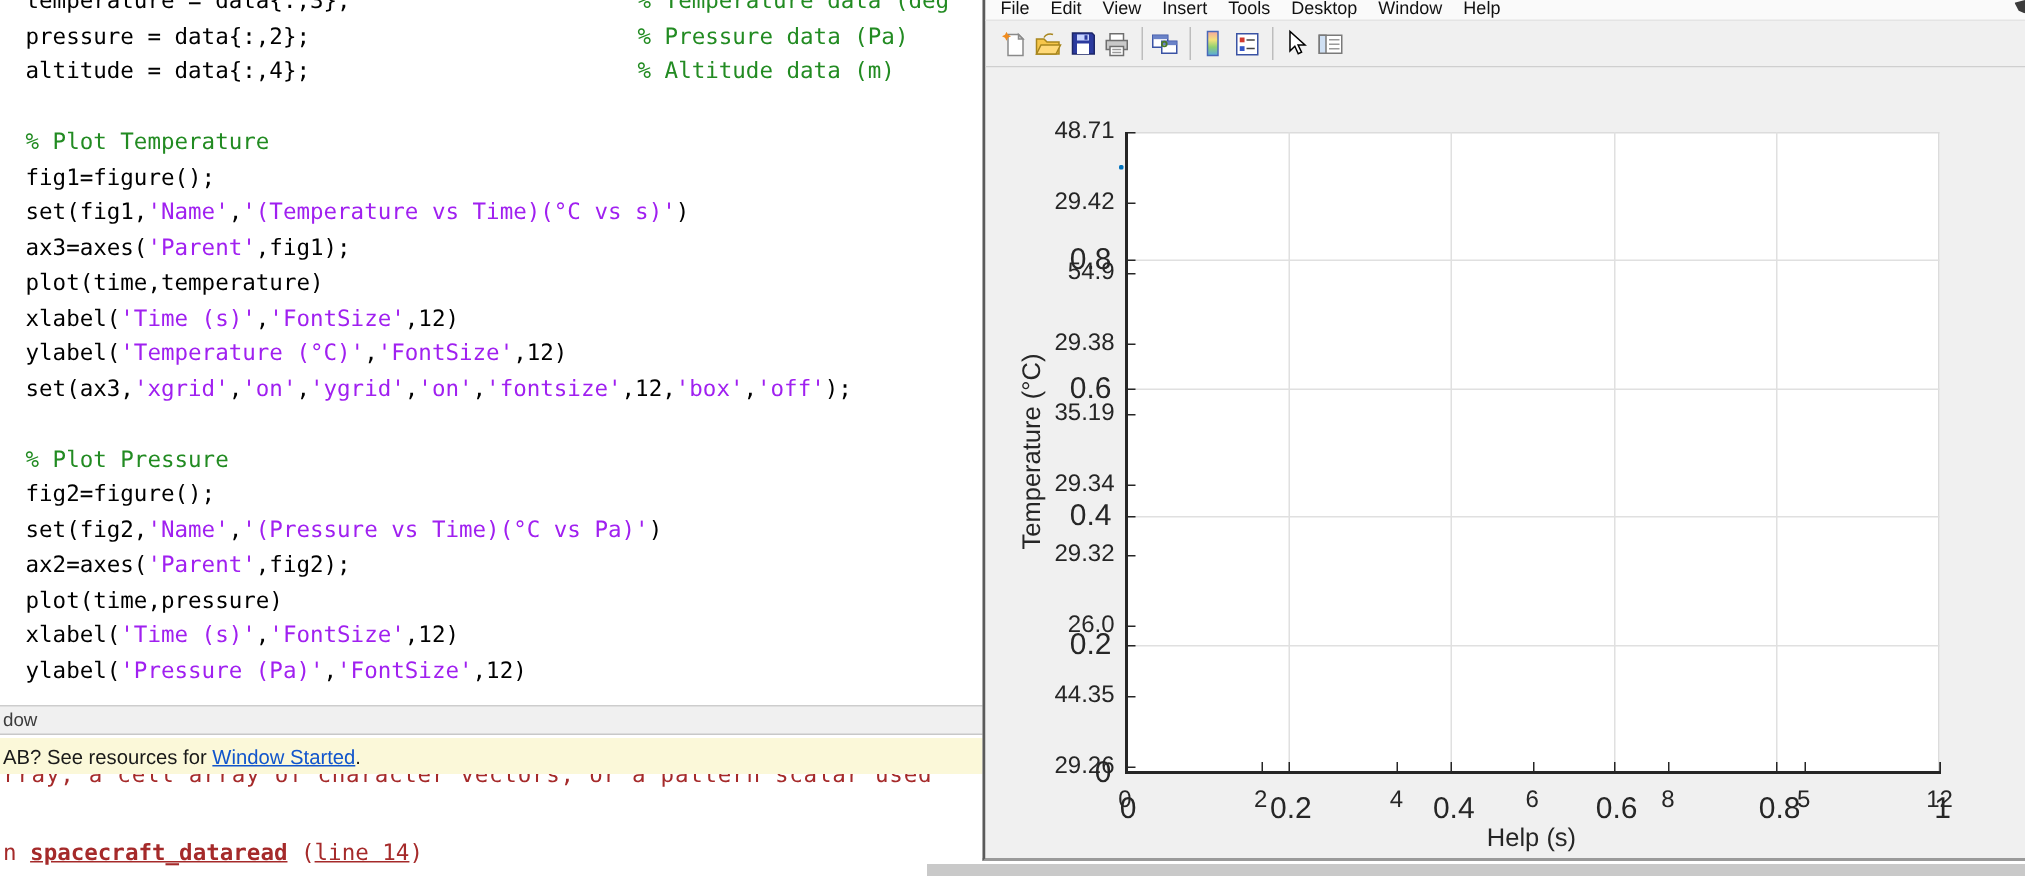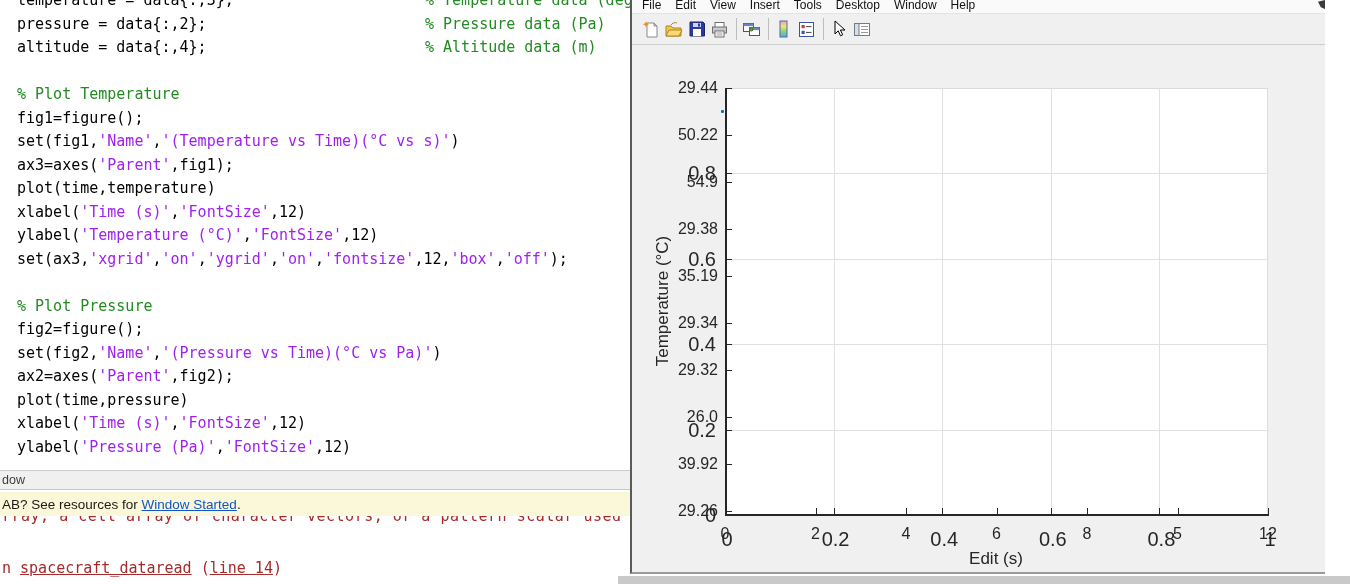--- a/index.html
+++ b/index.html
@@ -13,27 +13,27 @@
   .tok-comment{color:var(--comment-green);}
   .tok-string{color:var(--string-purple);}
   .abs-comment{position:absolute;left:408px;top:0;}
 
   .cw-header{position:absolute;left:0;top:470px;width:660px;height:20px;background:#f0f0f0;border-top:1px solid #cdcdcd;border-bottom:1px solid #c8c8c8;box-sizing:border-box;color:#3c3c3c;font-size:12.5px;padding:2px 0 0 2px;}
   .cw-banner{position:absolute;left:0;top:492px;width:660px;height:24px;background:var(--banner-yellow);font-size:13.5px;color:#1a1a1a;padding:5px 0 0 2px;box-sizing:border-box;white-space:nowrap;overflow:hidden;}
   .cw-banner a{color:var(--link-blue);text-decoration:underline;cursor:pointer;}
   .cw-error-clip{position:absolute;left:0;top:516px;width:655px;height:13px;overflow:hidden;background:#fff;}
   .cw-error-clip .frag{position:absolute;left:2px;top:-9px;font-family:"DejaVu Sans Mono","Liberation Mono",monospace;font-size:15px;letter-spacing:.5px;color:var(--error-red);white-space:nowrap;}
   .cw-error-line{position:absolute;left:2px;top:559px;font-family:"DejaVu Sans Mono","Liberation Mono",monospace;font-size:15px;color:var(--error-red);white-space:nowrap;}
-  .cw-error-line .fn{font-weight:normal;text-decoration:underline;cursor:pointer;}
+  .cw-error-line .fn{font-weight:bold;text-decoration:underline;cursor:pointer;}
   .cw-error-line .ln{text-decoration:underline;cursor:pointer;margin-top:28px;}
 
   .taskbar-strip{position:absolute;left:618px;top:576px;width:732px;height:8px;background:#c9c9c9;}
 
   
-  .figwin{position:absolute;left:630px;top:0;width:695px;height:574px;background:#f0f0f0;border-left:2px solid #5a5a5a;border-bottom:2px solid #9a9a9a;box-sizing:border-box;z-index:5;}
+  .figwin{position:absolute;left:655px;top:0;width:695px;height:574px;background:#f0f0f0;border-left:2px solid #5a5a5a;border-bottom:2px solid #9a9a9a;box-sizing:border-box;z-index:5;}
   .menubar{position:absolute;left:0;top:0;width:100%;height:14px;background:#fafafa;overflow:hidden;display:flex;align-items:flex-start;padding-left:3px;border-bottom:1px solid #e4e4e4;box-sizing:border-box;}
   .menu-item{font-size:12px;color:#111;padding:0 7px;margin-top:-2px;line-height:15px;cursor:default;}
   .toolbar{position:absolute;left:0;top:14px;width:100%;height:31px;background:#f0f0f0;border-bottom:1px solid #cfcfcf;box-sizing:border-box;display:flex;align-items:center;padding-left:8px;}
   .tbtn{width:21px;height:21px;margin-right:2px;display:flex;align-items:center;justify-content:center;cursor:pointer;}
   .tsep{width:1px;height:22px;background:#bdbdbd;margin:0 4px;}
   .canvas{position:absolute;left:0;top:45px;width:693px;height:527px;background:#f0f0f0;}
   .corner-glyph{position:absolute;right:0;top:0;width:7px;height:9px;background:#3c3c3c;clip-path:polygon(0 20%,100% 0,100% 100%,40% 80%);}
 
   
   .plot-box{position:absolute;background:#ffffff;border-top:1px solid #dcdcdc;border-right:1px solid #dcdcdc;box-sizing:border-box;}
@@ -162,21 +162,21 @@
             <line x1="9" y1="6.5" x2="16" y2="6.5" stroke="#9a9a9a"></line>
             <line x1="9" y1="9.5" x2="16" y2="9.5" stroke="#9a9a9a"></line>
             <line x1="9" y1="12.5" x2="16" y2="12.5" stroke="#9a9a9a"></line>
           </svg>
       </div>
     </div>
 
     <div class="canvas"></div>
     <div id="plot-layer" style="position:absolute;left:0;top:0;width:693px;height:572px;">
       <div class="plot-ylabel">Temperature (°C)</div>
-      <div class="plot-xlabel">Edit (s)</div>
+      <div class="plot-xlabel">Help (s)</div>
     <div class="plot-box" style="left: 93px; top: 88px; width: 543px; height: 427px;"></div>
         <div class="gridline-v" style="left: 201.6px; top: 88px; height: 427px;"></div>
         <div class="gridline-h" style="left: 93px; top: 429.6px; width: 543px;"></div>
         <div class="gridline-v" style="left: 310.2px; top: 88px; height: 427px;"></div>
         <div class="gridline-h" style="left: 93px; top: 344.2px; width: 543px;"></div>
         <div class="gridline-v" style="left: 418.8px; top: 88px; height: 427px;"></div>
         <div class="gridline-h" style="left: 93px; top: 258.8px; width: 543px;"></div>
         <div class="gridline-v" style="left: 527.4px; top: 88px; height: 427px;"></div>
         <div class="gridline-h" style="left: 93px; top: 173.4px; width: 543px;"></div>
         <div class="axis-line" style="left: 93px; top: 88px; width: 1.5px; height: 428px;"></div>
@@ -203,37 +203,37 @@
         <div class="ticklabel sec xl" style="left: 290.2px; top: 531px;">0.4</div>
         <div class="tickmark" style="left: 418.8px; top: 508px; width: 1px; height: 6px;"></div>
         <div class="ticklabel sec xl" style="left: 398.8px; top: 531px;">0.6</div>
         <div class="tickmark" style="left: 527.4px; top: 508px; width: 1px; height: 6px;"></div>
         <div class="ticklabel sec xl" style="left: 507.4px; top: 531px;">0.8</div>
         <div class="tickmark" style="left: 636px; top: 508px; width: 1px; height: 6px;"></div>
         <div class="ticklabel sec xl" style="left: 616px; top: 531px;">1</div>
         <div class="tickmark" style="left: 94px; top: 511px; width: 6px; height: 1px;"></div>
         <div class="ticklabel yl" style="left: 26px; top: 503px;">29.26</div>
         <div class="tickmark" style="left: 94px; top: 464px; width: 6px; height: 1px;"></div>
-        <div class="ticklabel yl" style="left: 26px; top: 456px;">39.92</div>
+        <div class="ticklabel yl" style="left: 26px; top: 456px;">44.35</div>
         <div class="tickmark" style="left: 94px; top: 417px; width: 6px; height: 1px;"></div>
         <div class="ticklabel yl" style="left: 26px; top: 409px;">26.0</div>
         <div class="tickmark" style="left: 94px; top: 370px; width: 6px; height: 1px;"></div>
         <div class="ticklabel yl" style="left: 26px; top: 362px;">29.32</div>
         <div class="tickmark" style="left: 94px; top: 323px; width: 6px; height: 1px;"></div>
         <div class="ticklabel yl" style="left: 26px; top: 315px; text-align: right;">29.34</div>
         <div class="tickmark" style="left: 94px; top: 276px; width: 6px; height: 1px;"></div>
         <div class="ticklabel yl" style="left: 26px; top: 268px;">35.19</div>
         <div class="tickmark" style="left: 94px; top: 229px; width: 6px; height: 1px;"></div>
         <div class="ticklabel yl" style="left: 26px; top: 221px;">29.38</div>
         <div class="tickmark" style="left: 94px; top: 182px; width: 6px; height: 1px;"></div>
         <div class="ticklabel yl" style="left: 26px; top: 174px;">54.9</div>
         <div class="tickmark" style="left: 94px; top: 135px; width: 6px; height: 1px;"></div>
-        <div class="ticklabel yl" style="left: 26px; top: 127px;">50.22</div>
+        <div class="ticklabel yl" style="left: 26px; top: 127px;">29.42</div>
         <div class="tickmark" style="left: 94px; top: 88px; width: 6px; height: 1px;"></div>
-        <div class="ticklabel yl" style="left: 26px; top: 80px;">29.44</div>
+        <div class="ticklabel yl" style="left: 26px; top: 80px;">48.71</div>
         <div class="tickmark" style="left: 94px; top: 515px; width: 6px; height: 1px;"></div>
         <div class="ticklabel sec yl" style="left: 24px; top: 507px;">0</div>
         <div class="tickmark" style="left: 94px; top: 429.6px; width: 6px; height: 1px;"></div>
         <div class="ticklabel sec yl" style="left: 24px; top: 421.6px;">0.2</div>
         <div class="tickmark" style="left: 94px; top: 344.2px; width: 6px; height: 1px;"></div>
         <div class="ticklabel sec yl" style="left: 24px; top: 336.2px;">0.4</div>
         <div class="tickmark" style="left: 94px; top: 258.8px; width: 6px; height: 1px;"></div>
         <div class="ticklabel sec yl" style="left: 24px; top: 250.8px;">0.6</div>
         <div class="tickmark" style="left: 94px; top: 173.4px; width: 6px; height: 1px;"></div>
         <div class="ticklabel sec yl" style="left: 24px; top: 165.4px;">0.8</div>

